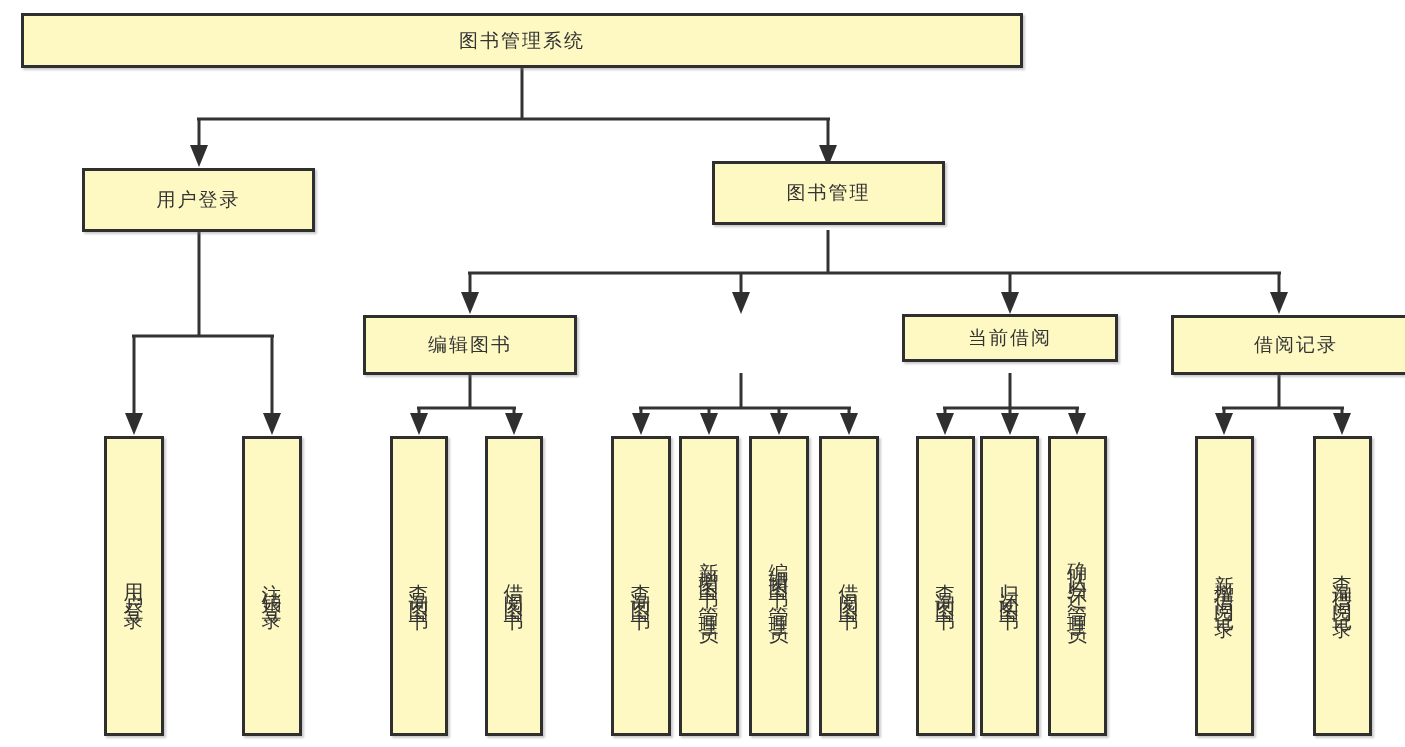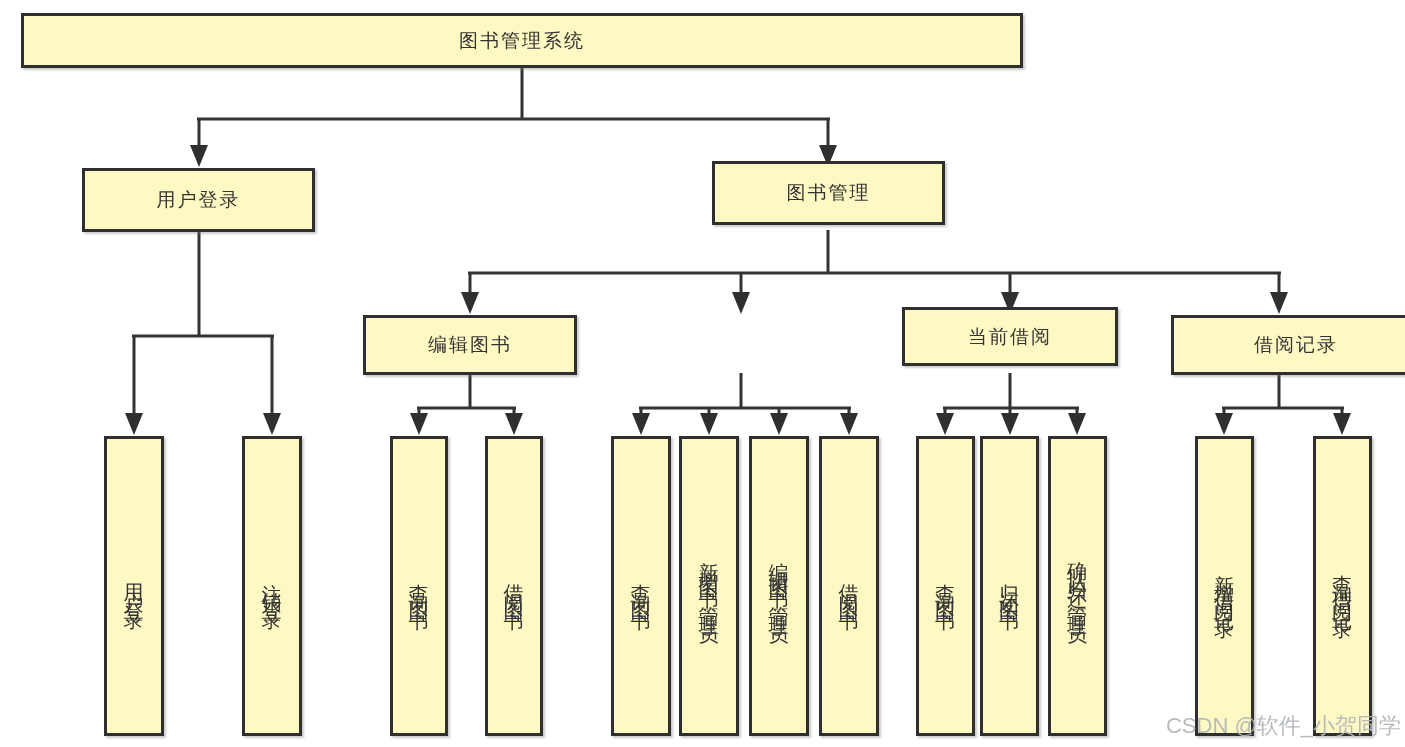--- a/index.html
+++ b/index.html
@@ -117,21 +117,21 @@
   <div class="node h" style="left:82px; top:168px; width:233px; height:64px">
     <span class="lbl">用户登录</span>
   </div>
   <div class="node h" style="left:712px; top:161px; width:233px; height:64px">
     <span class="lbl">图书管理</span>
   </div>
 
   <div class="node h" style="left:363px; top:315px; width:214px; height:60px">
     <span class="lbl">编辑图书</span>
   </div>
-  <div class="node h" style="left:902px; top:307px; width:216px; height:59px">
+  <div class="node h" style="left:902px; top:314px; width:216px; height:48px">
     <span class="lbl">当前借阅</span>
   </div>
   <div class="node h" style="left:1171px; top:315px; width:250px; height:60px">
     <span class="lbl">借阅记录</span>
   </div>
 
   <div class="node v" style="left:104px; top:436px; width:60px; height:300px">
     <span class="lbl">用户登录</span>
   </div>
   <div class="node v" style="left:242px; top:436px; width:60px; height:300px">
@@ -168,14 +168,13 @@
     <span class="lbl">确认归还（管理员）</span>
   </div>
 
   <div class="node v" style="left:1195px; top:436px; width:59px; height:300px">
     <span class="lbl">新增借阅记录</span>
   </div>
   <div class="node v" style="left:1313px; top:436px; width:59px; height:300px">
     <span class="lbl">查询借阅记录</span>
   </div>
 
-  <div class="watermark">CSDN @软件_小贺同学</div>
 </div>
 
 </body></html>

